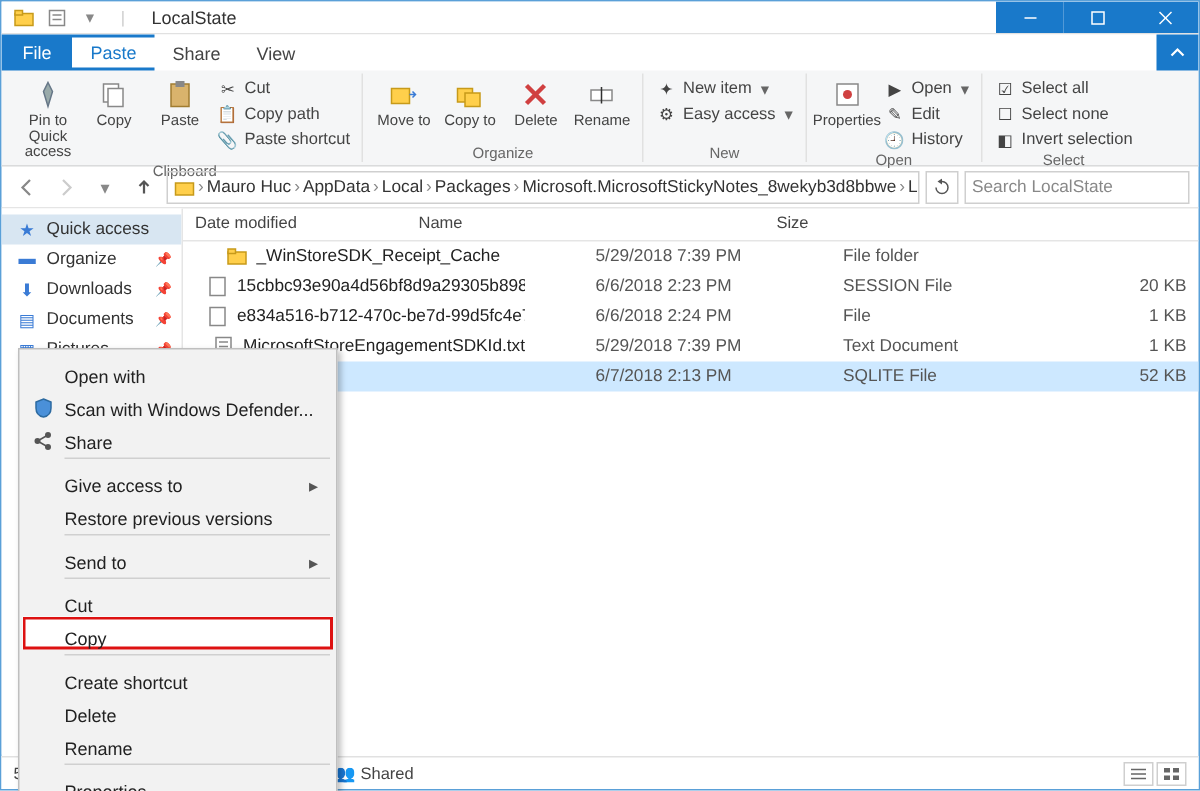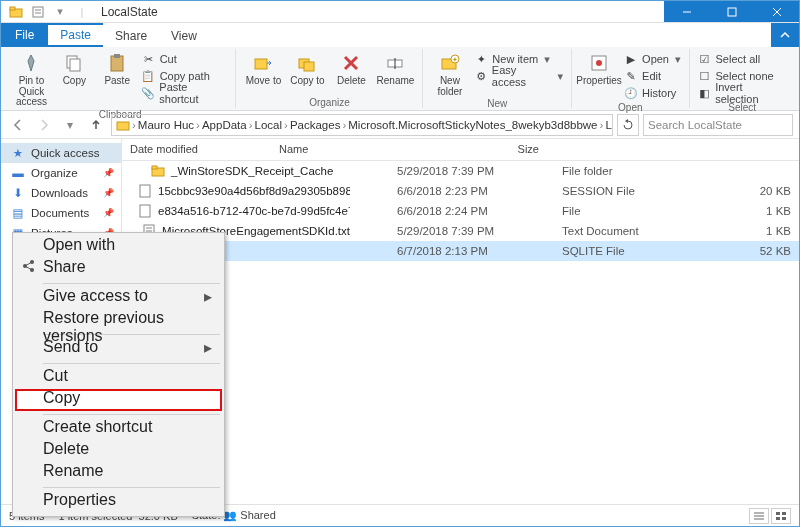--- a/index.html
+++ b/index.html
@@ -58,21 +58,21 @@
   .row{display:flex; height:20px; align-items:center; font-size:11.5px; color:#222;gap:47px;}
   .row .c-name{width:228px; display:flex; align-items:center; gap:6px; padding-left:10px; overflow:hidden; white-space:nowrap;}
   .row .c-date{width:118px; color:#555;}
   .row .c-type{width:110px; color:#555;}
   .row .c-size{width:80px; text-align:right; color:#555; padding-right:8px;}
   .row.selected{background:#cde8ff;}
   .chk{width:11px; height:11px; border:1px solid #888; display:inline-flex; align-items:center; justify-content:center; font-size:9px; color:#1979ca; background:#fff;}
   .file-ic{width:14px; height:14px; display:flex; align-items:center; justify-content:center;}
   
   .ctx{position:absolute; left:12px; top:232px; width:213px; background:#f2f2f2; border:1px solid #bfbfbf; box-shadow:2px 2px 4px rgba(0,0,0,.25); padding:3px 2px; z-index:50;}
-  .ctx-it{display:flex; align-items:flex-start; height:22px; padding-left:28px; padding-right:10px; font-size:16px; color:#222; position:relative;}
+  .ctx-it{display:flex; align-items:flex-end; height:22px; padding-left:28px; padding-right:10px; font-size:12px; color:#222; position:relative;}
   .ctx-it .ic{position:absolute; left:6px; width:16px; height:16px; display:flex; align-items:center; justify-content:center;}
   .ctx-it .arrow{margin-left:auto; color:#555;}
   .ctx-sep{height:1px; background:#d0d0d0; margin:3px 2px 3px 28px;}
   .ctx-it.highlight{box-shadow: inset 0 0 0 2px #d11; background:#fff;}
   
   .status{position:absolute; left:1px; right:1px; bottom:1px; height:22px; border-top:1px solid #e1e1e1; display:flex; align-items:center; gap:14px; padding:0 8px; font-size:11px; color:#444; background:#fff;}
   .status .view-toggles{margin-left:auto; display:flex; gap:2px;}
   .vt{width:20px; height:16px; border:1px solid #cfcfcf; display:flex; align-items:center; justify-content:center;}
   svg{display:block;}
 </style>
@@ -215,30 +215,20 @@
             </svg>
           </span>
           <span>Rename</span>
         </div>
     </div>
     <div class="group-label">Organize</div>
   </div>
 
   <div class="group">
     <div class="group-row">
-      <div class="rb-btn-lg">
-          <span class="ic">
-            <svg width="20" height="20">
-              <rect x="2" y="6" width="14" height="10" fill="#ffcf4b" stroke="#c79a1a"></rect>
-              <circle cx="15" cy="6" r="4" fill="#fff" stroke="#c79a1a"></circle>
-              <text x="15" y="9" font-size="7" text-anchor="middle" fill="#c79a1a">✦</text>
-            </svg>
-          </span>
-          <span>New folder</span>
-        </div>
       <div class="col">
         <div class="rb-btn-sm">
             <span class="ic">✦</span>
             <span>New item</span>
             <span style="margin-left:2px;color:#666;">▾</span>
           </div>
         <div class="rb-btn-sm">
             <span class="ic">⚙</span>
             <span>Easy access</span>
             <span style="margin-left:2px;color:#666;">▾</span>
@@ -469,20 +459,28 @@
   </div>
 </div>
 
 <div class="ctx">
   <div class="ctx-it">
       <span>Open with</span>
     </div>
   <div class="ctx-it">
       <span class="ic">
         <svg width="14" height="14">
+          <path d="M7 1 L12 3 L12 7 Q12 12 7 13 Q2 12 2 7 L2 3 Z" fill="#4a90d9" stroke="#2c6aa0"></path>
+        </svg>
+      </span>
+      <span>Scan with Windows Defender...</span>
+    </div>
+  <div class="ctx-it">
+      <span class="ic">
+        <svg width="14" height="14">
           <path d="M3 7 L10 3 M3 7 L10 11" stroke="#555" fill="none"></path>
           <circle cx="3" cy="7" r="2" fill="#555"></circle>
           <circle cx="10" cy="3" r="2" fill="#555"></circle>
           <circle cx="10" cy="11" r="2" fill="#555"></circle>
         </svg>
       </span>
       <span>Share</span>
     </div>
   <div class="ctx-sep"></div>
   <div class="ctx-it">

